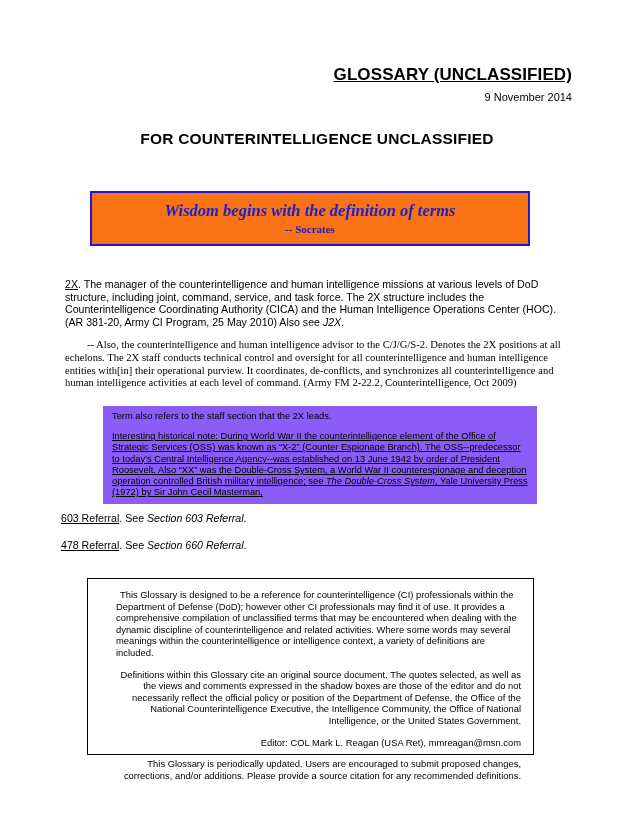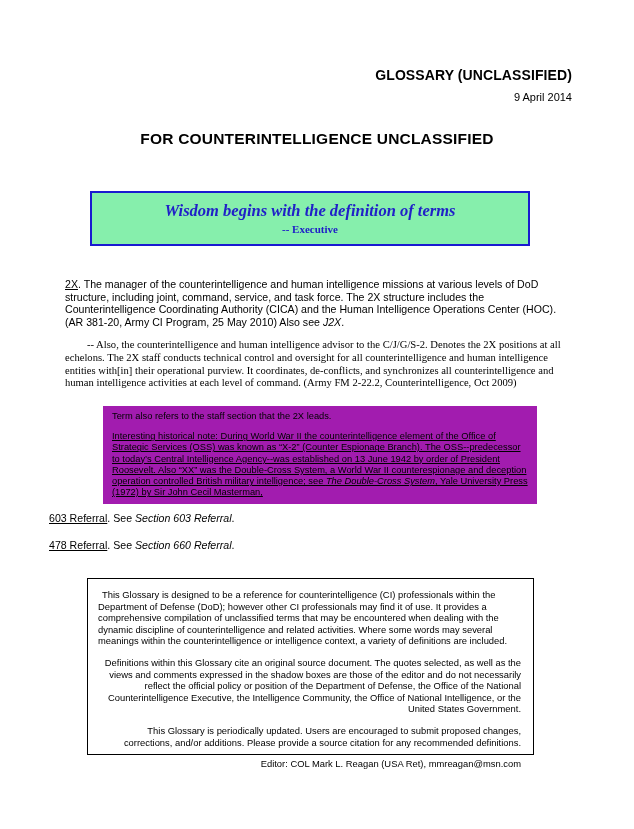--- a/index.html
+++ b/index.html
@@ -23,22 +23,23 @@
   }
 
   
   .header-block {
     position: absolute;
     top: 68px;
     right: 62px;
     text-align: right;
   }
   .classification {
-    font-size: 14px;
-    font-weight: bold;
+    font-size: 17px;
+    font-weight: bold;
+    text-decoration: underline;
     letter-spacing: 0.1px;
     line-height: 14px;
     white-space: nowrap;
   }
   .doc-date {
     font-size: 11px;
     line-height: 14px;
     margin-top: 8px;
     white-space: nowrap;
   }
@@ -59,21 +60,21 @@
     display: block;
   }
 
   
   .quote-box {
     position: absolute;
     left: 90px;
     top: 191px;
     width: 440px;
     height: 55px;
-    background: #86efac;
+    background: #f97316;
     border: 2px solid #1a1ad0;
     box-sizing: border-box;
     display: flex;
     flex-direction: column;
     align-items: center;
     justify-content: center;
   }
   .quote-text {
     font-family: "Liberation Serif", serif;
     font-style: italic;
@@ -117,53 +118,53 @@
     font-style: italic;
   }
 
   
   .shadow-box {
     position: absolute;
     left: 103px;
     top: 406px;
     width: 434px;
     box-sizing: border-box;
-    background: #a21caf;
+    background: #8b5cf6;
     padding: 5px 9px 6px 9px;
   }
   .shadow-box p {
     font-size: 9.3px;
     line-height: 11.2px;
     margin: 0;
   }
   .shadow-box p + p {
     margin-top: 9px;
     text-decoration: underline;
   }
 
   
   .referrals {
     position: absolute;
-    left: 49px;
+    left: 61px;
     width: 505px;
     top: 512px;
   }
   .referrals .para { margin-bottom: 14px; }
 
   
   .note-box {
     position: absolute;
     left: 87px;
     top: 578px;
     width: 447px;
     height: 177px;
     box-sizing: border-box;
     border: 1.5px solid #000000;
     background: #ffffff;
-    padding: 10px 12px 10px 10px;
+    padding: 10px 12px 10px 28px;
   }
   .note-box p {
     font-size: 9.4px;
     line-height: 11.6px;
     margin: 0;
     text-align: left;
   }
   .note-box p + p {
     margin-top: 10px;
     text-align: right;
@@ -172,30 +173,30 @@
     text-indent: 4px;
   }
 </style>
 </head>
 <body>
 
 <div class="page">
 
   <div class="header-block">
     <div class="classification">GLOSSARY (UNCLASSIFIED)</div>
-    <div class="doc-date">9 April 2014</div>
+    <div class="doc-date">9 November 2014</div>
   </div>
 
   <div class="doc-title">
     <span class="line">FOR COUNTERINTELLIGENCE UNCLASSIFIED</span>
   </div>
 
   <div class="quote-box">
     <div class="quote-text">Wisdom begins with the definition of terms</div>
-    <div class="quote-attrib">-- Executive</div>
+    <div class="quote-attrib">-- Socrates</div>
   </div>
 
   <div class="body-col">
 
     <p class="para">
       <span class="term">2X</span><span>.</span><span>  The manager of the counterintelligence and human intelligence missions at various levels of DoD structure, including joint, command, service, and task force. The 2X structure includes the Counterintelligence Coordinating Authority (CICA) and the Human Intelligence Operations Center (HOC). (AR 381-20, Army CI Program, 25 May 2010)  Also see </span><span class="xref">J2X</span><span>.</span>
     </p>
 
     <p class="para indented">-- Also, the counterintelligence and human intelligence advisor to the C/J/G/S-2. Denotes the 2X positions at all echelons. The 2X staff conducts technical control and oversight for all counterintelligence and human intelligence entities with[in] their operational purview. It coordinates, de-conflicts, and synchronizes all counterintelligence and human intelligence activities at each level of command. (Army FM 2-22.2, Counterintelligence, Oct 2009)</p>
 
@@ -213,17 +214,17 @@
       <span class="term">603 Referral</span><span>. See </span><span class="xref">Section 603 Referral</span><span>.</span>
     </p>
     <p class="para">
       <span class="term">478 Referral</span><span>. See </span><span class="xref">Section 660 Referral</span><span>.</span>
     </p>
   </div>
 
   <div class="note-box">
     <p class="first-indent">This Glossary is designed to be a reference for counterintelligence (CI) professionals within the Department of Defense (DoD); however other CI professionals may find it of use.  It provides a comprehensive compilation of unclassified terms that may be encountered when dealing with the dynamic discipline of counterintelligence and related activities. Where some words may several meanings within the counterintelligence or intelligence context, a variety of definitions are included.</p>
     <p class="first-indent">Definitions within this Glossary cite an original source document. The quotes selected, as well as the views and comments expressed in the shadow boxes are those of the editor and do not necessarily reflect the official policy or position of the Department of Defense, the Office of the National Counterintelligence Executive, the Intelligence Community, the Office of National Intelligence, or the United States Government.</p>
+    <p class="first-indent">Editor:  COL Mark L. Reagan (USA Ret), mmreagan@msn.com</p>
     <p class="first-indent">This Glossary is periodically updated.  Users are encouraged to submit proposed changes, corrections, and/or additions. Please provide a source citation for any recommended definitions.</p>
-    <p class="first-indent">Editor:  COL Mark L. Reagan (USA Ret), mmreagan@msn.com</p>
   </div>
 
 </div>
 
 </body></html>

